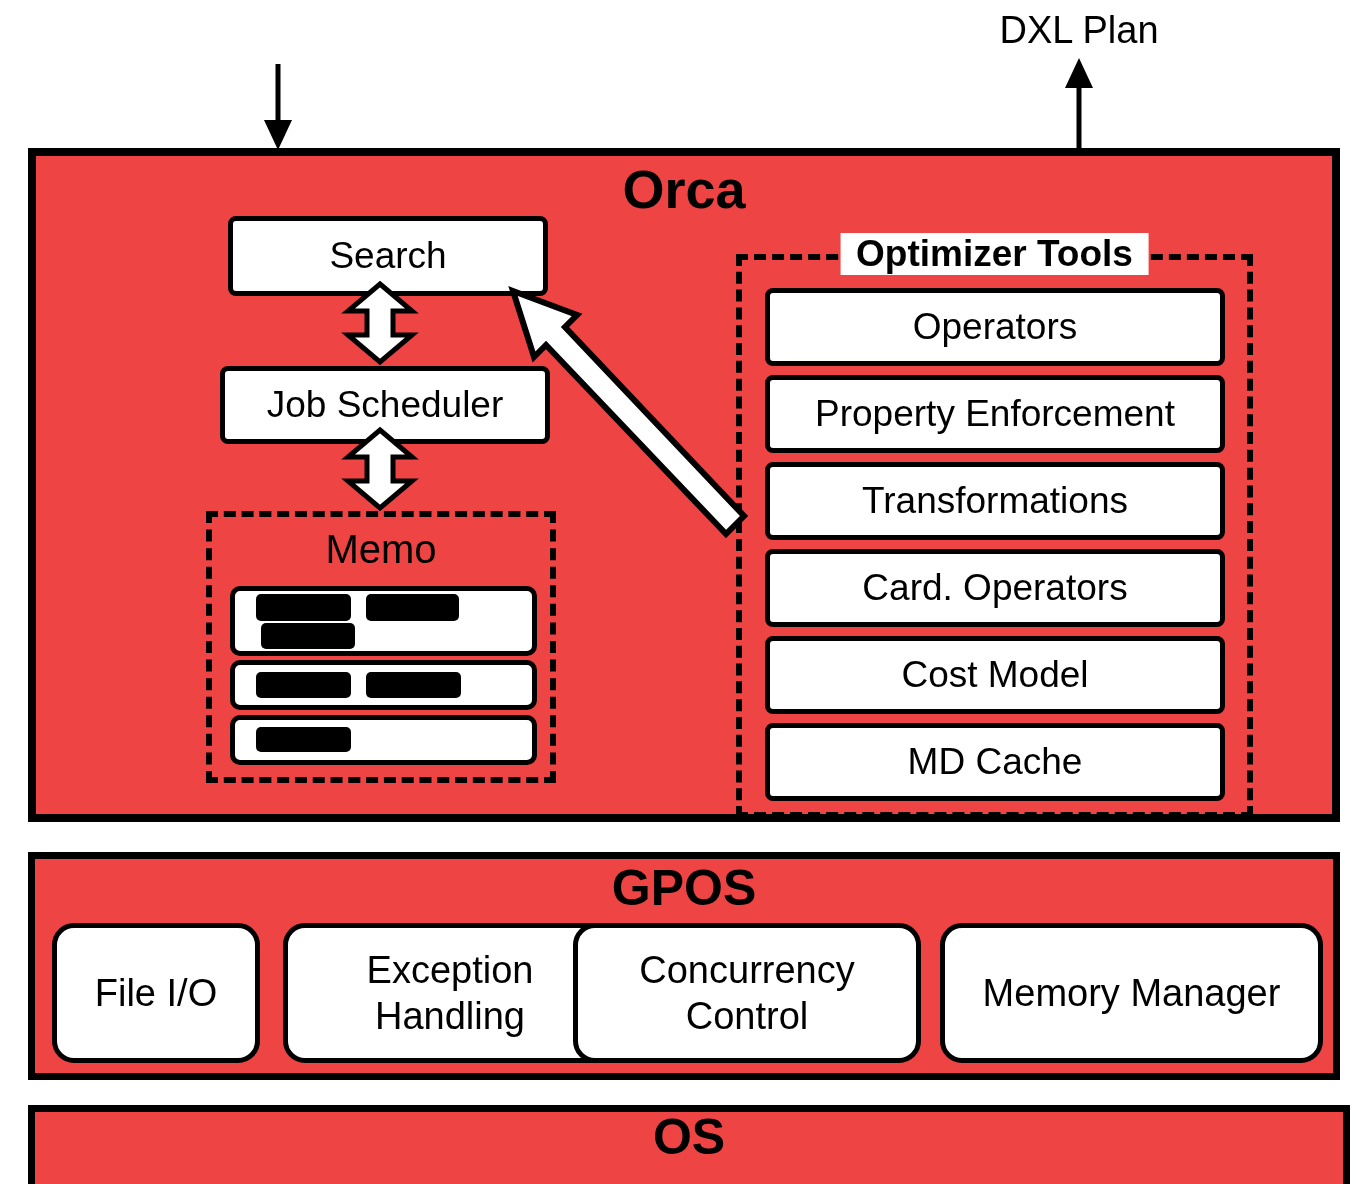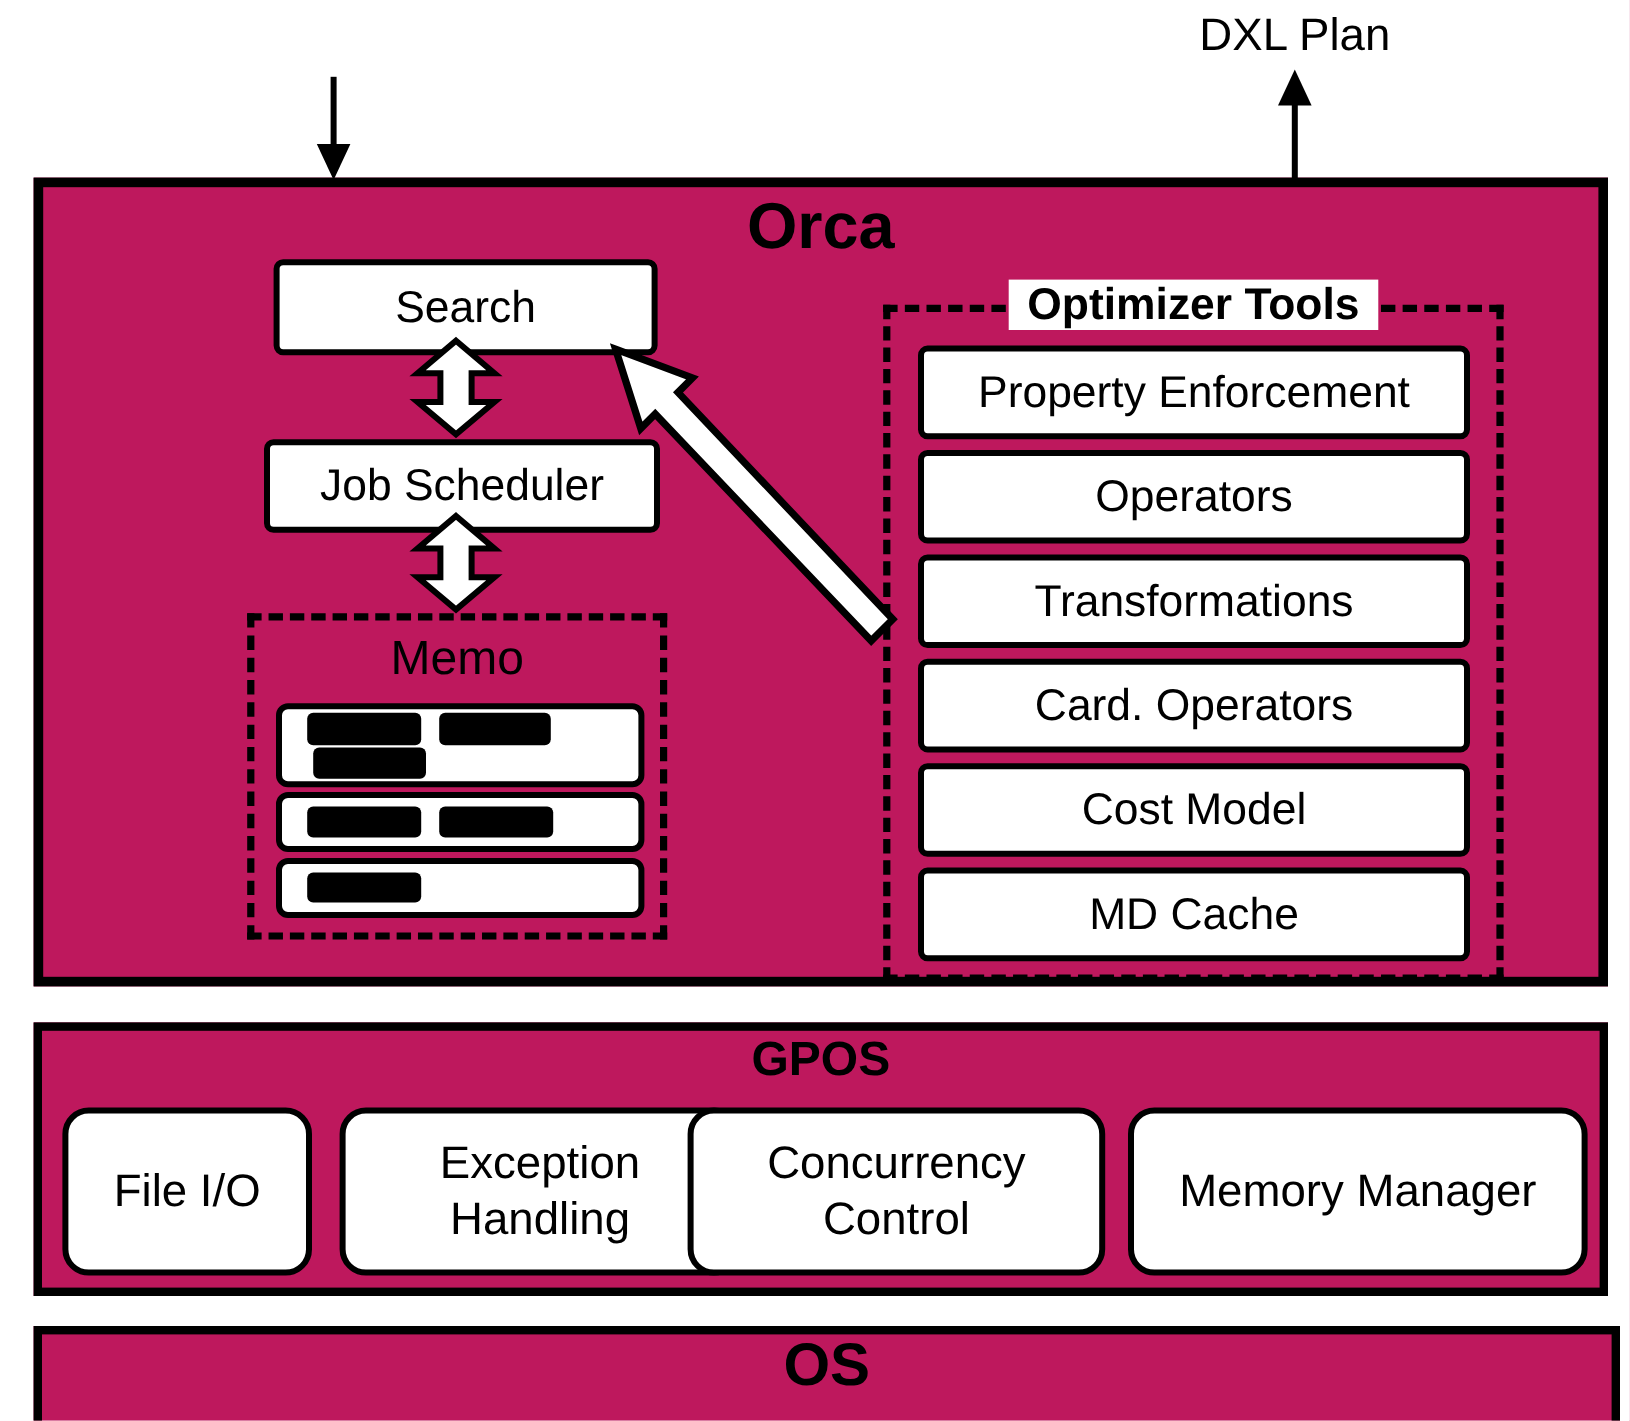--- a/index.html
+++ b/index.html
@@ -9,28 +9,28 @@
   }
   
   .float-label{
     position:absolute;text-align:center;font-size:38px;line-height:1.1;
     color:#000;white-space:nowrap;
   }
   #lbl-query{left:148px;top:12px;width:260px;}
   #lbl-plan{left:949px;top:10px;width:260px;}
 
   
-  .panel{position:absolute;background:#be185d;border:8px solid #000;box-sizing:border-box;}
+  .panel{position:absolute;background:#ef4444;border:8px solid #000;box-sizing:border-box;}
   .orca{left:28px;top:148px;width:1312px;height:674px;}
   .gpos{left:28px;top:852px;width:1312px;height:228px;border-width:7px;}
   .os{left:28px;top:1089px;width:1322px;height:87px;border-width:7px;
       display:flex;align-items:flex-start;justify-content:center;margin-top:16px;}
   .panel-title{font-weight:bold;text-align:center;white-space:nowrap;}
   .orca-title{position:absolute;left:0;right:0;top:6px;font-size:54px;line-height:1.0;}
-  .gpos-title{position:absolute;left:0;right:0;top:2px;font-size:40px;line-height:1.1;}
+  .gpos-title{position:absolute;left:0;right:0;top:2px;font-size:50px;line-height:1.1;}
   .os-title{font-size:50px;line-height:1;}
 
   
   .rbox{
     position:absolute;background:#fff;border:5px solid #000;border-radius:8px;
     box-sizing:border-box;display:flex;align-items:center;justify-content:center;
     font-size:37px;line-height:1.22;text-align:center;color:#000;
   }
   .search{left:192px;top:60px;width:320px;height:80px;}      
   .jobsched{left:184px;top:210px;width:330px;height:78px;}
@@ -94,22 +94,22 @@
         <div class="bar" style="left:131px;top:7px;width:95px;height:26px;"></div>
       </div>
       <div class="slot slot3">
         <div class="bar" style="left:21px;top:7px;width:95px;height:25px;"></div>
       </div>
     </div>
 
     <div class="dashed tools">
       <div class="tools-title">Optimizer Tools</div>
       <div class="tools-stack">
+        <div class="rbox tool">Operators</div>
         <div class="rbox tool">Property Enforcement</div>
-        <div class="rbox tool">Operators</div>
         <div class="rbox tool">Transformations</div>
         <div class="rbox tool">Card. Operators</div>
         <div class="rbox tool">Cost Model</div>
         <div class="rbox tool">MD Cache</div>
       </div>
     </div>
   </div>
 
   <div class="panel gpos">
     <div class="panel-title gpos-title">GPOS</div>

